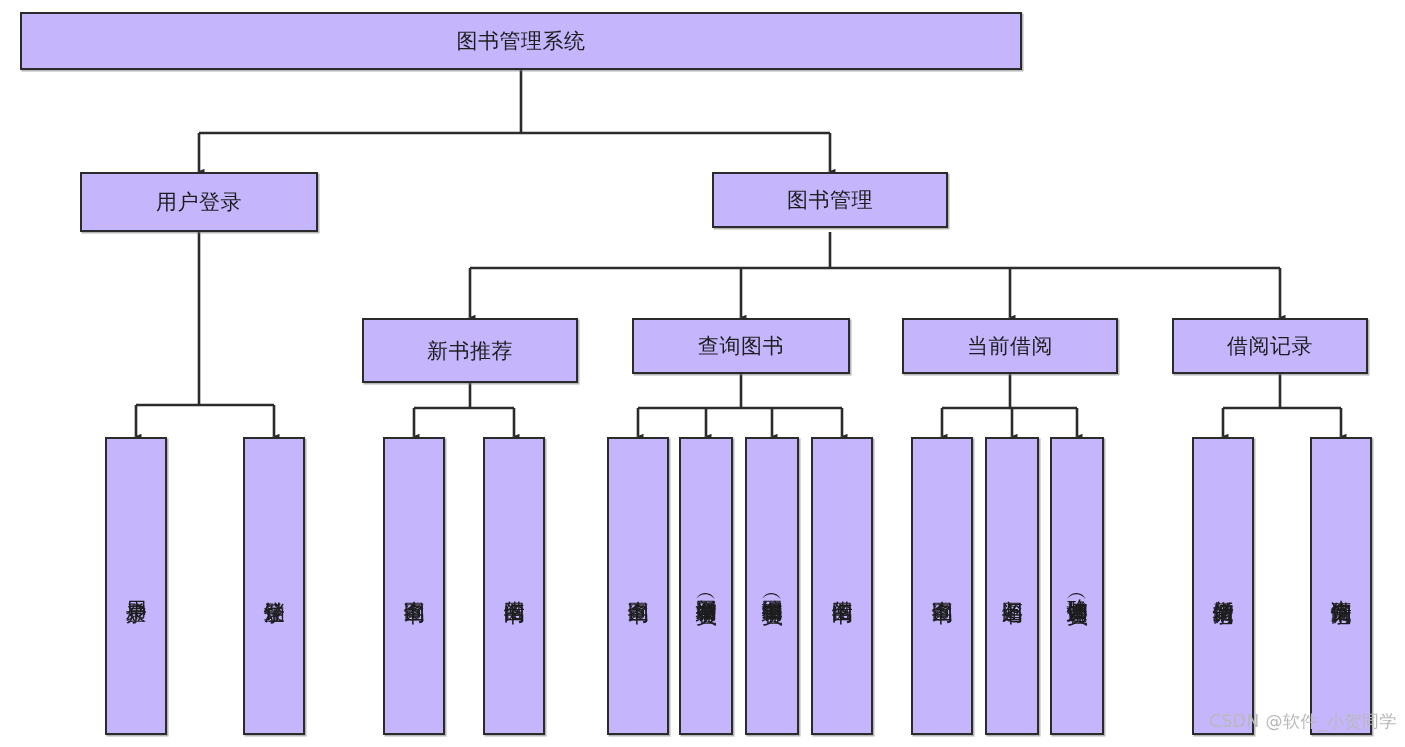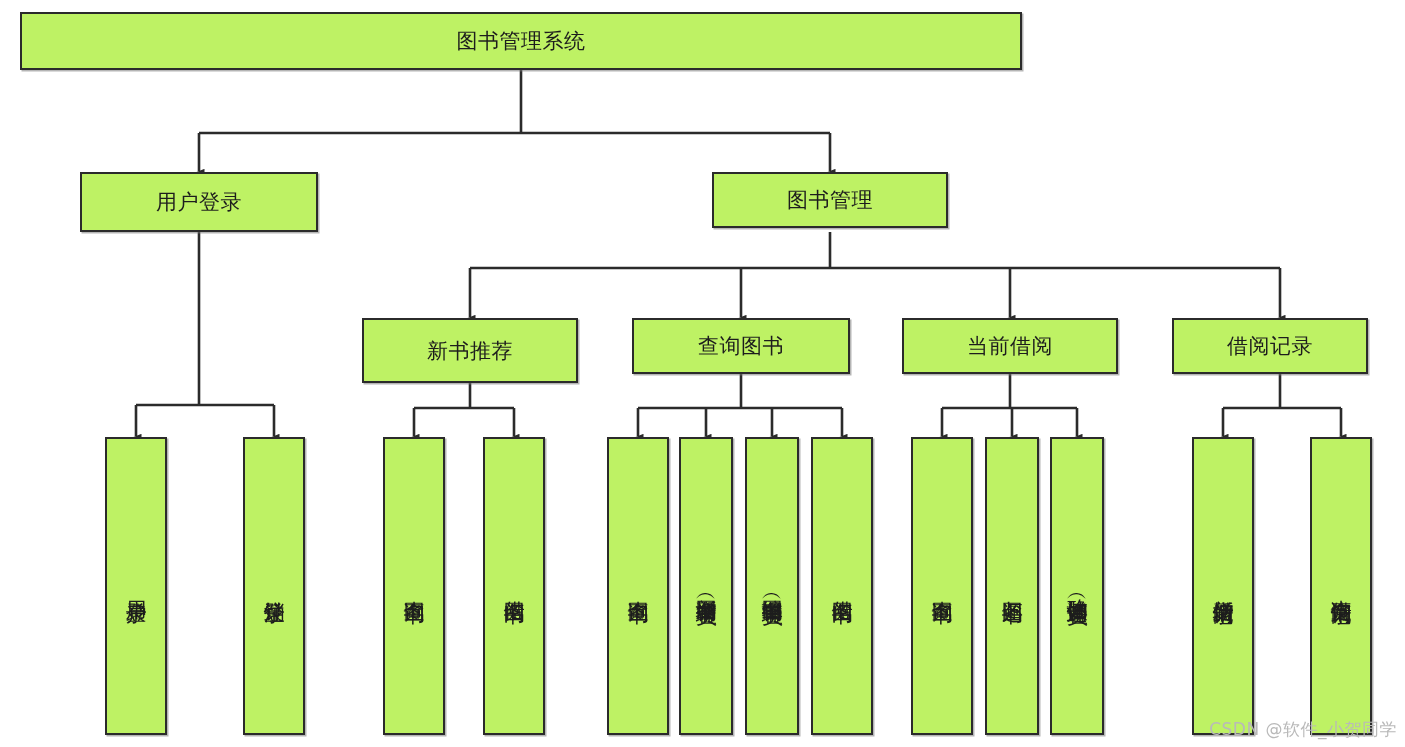--- a/index.html
+++ b/index.html
@@ -18,21 +18,21 @@
   #diagram-root {
     position: absolute;
     left: 0;
     top: 0;
     width: 1405px;
     height: 747px;
   }
   .node-box {
     position: absolute;
     box-sizing: border-box;
-    background: #bef264;
+    background: #c4b5fd;
     border: 2px solid #2b2b2b;
     box-shadow: 1.5px 1.5px 0 rgba(120,120,120,0.55);
   }
   .node-label-h {
     position: absolute;
     left: 0; right: 0; top: 0; bottom: 0;
     display: flex;
     align-items: center;
     justify-content: center;
     color: #1d1d1d;
@@ -58,21 +58,21 @@
   #edge-layer {
     position: absolute;
     left: 0; top: 0;
     width: 1405px;
     height: 747px;
     pointer-events: none;
   }
   #watermark {
     position: absolute;
     right: 8px;
-    bottom: 6px;
+    bottom: 14px;
     font-size: 17px;
     color: #b9b9b9;
     white-space: nowrap;
     letter-spacing: 0.5px;
   }
 </style>
 </head>
 <body>
 
 <div id="diagram-root">

